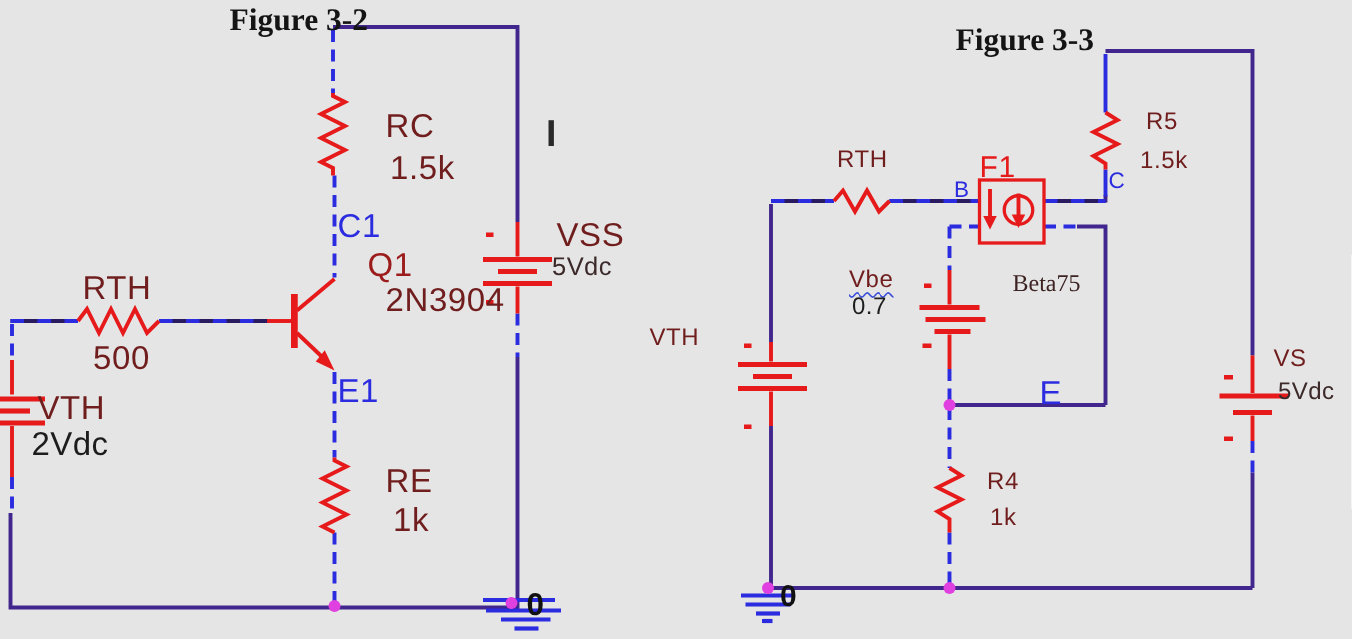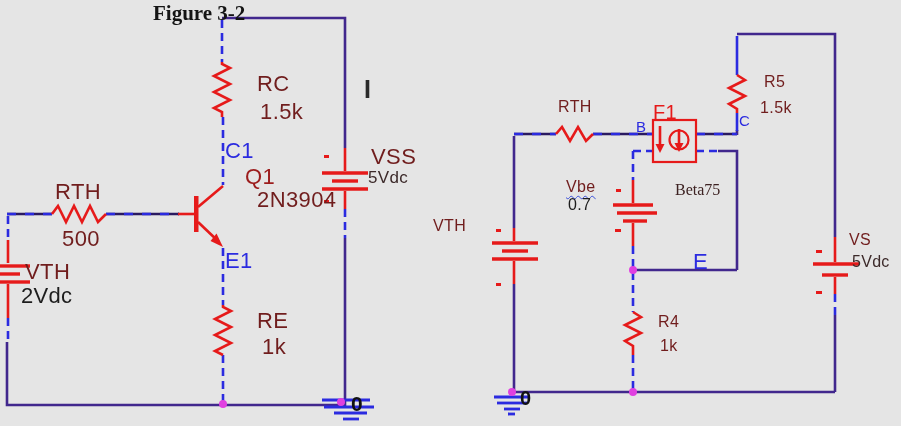--- a/index.html
+++ b/index.html
@@ -208,20 +208,21 @@
   <div class="lbl maroon" style="left:25px;top:260px;">VTH</div>
   <div class="lbl dark" style="left:21px;top:284px;">2Vdc</div>
   <div class="lbl nodeb" style="left:225px;top:249px;">E1</div>
   <div class="lbl maroon" style="left:257px;top:309px;text-align:right;">RE</div>
   <div class="lbl maroon" style="left:262px;top:335px;">1k</div>
   <div class="lbl maroon" style="left:371px;top:145px;">VSS</div>
   <div class="lbl dark2" style="left:368px;top:169px;font-size:17px;">5Vdc</div>
   <div class="lbl imark" style="left:364px;top:76px;">I</div>
   <div class="lbl gnd0" style="left:351px;top:393px;">0</div>
 
+  <div class="lbl title" style="left:637px;top:15px;">Figure 3-3</div>
   <div class="lbl maroon f16" style="left:558px;top:99px;">RTH</div>
   <div class="lbl maroon f16" style="left:433px;top:218px;">VTH</div>
   <div class="lbl redlbl" style="left:653px;top:102px;">F1</div>
   <div class="lbl nodeb f15" style="left:636px;top:119px;">B</div>
   <div class="lbl nodeb f15" style="left:739px;top:113px;">C</div>
   <div class="lbl maroon f16 wavy" style="left:566px;top:179px;">Vbe</div>
   <div class="lbl dark f16" style="left:568px;top:197px;">0.7</div>
   <div class="lbl beta" style="left:675px;top:182px;">Beta75</div>
   <div class="lbl maroon f16" style="left:764px;top:74px;">R5</div>
   <div class="lbl maroon f16" style="left:760px;top:100px;">1.5k</div>

